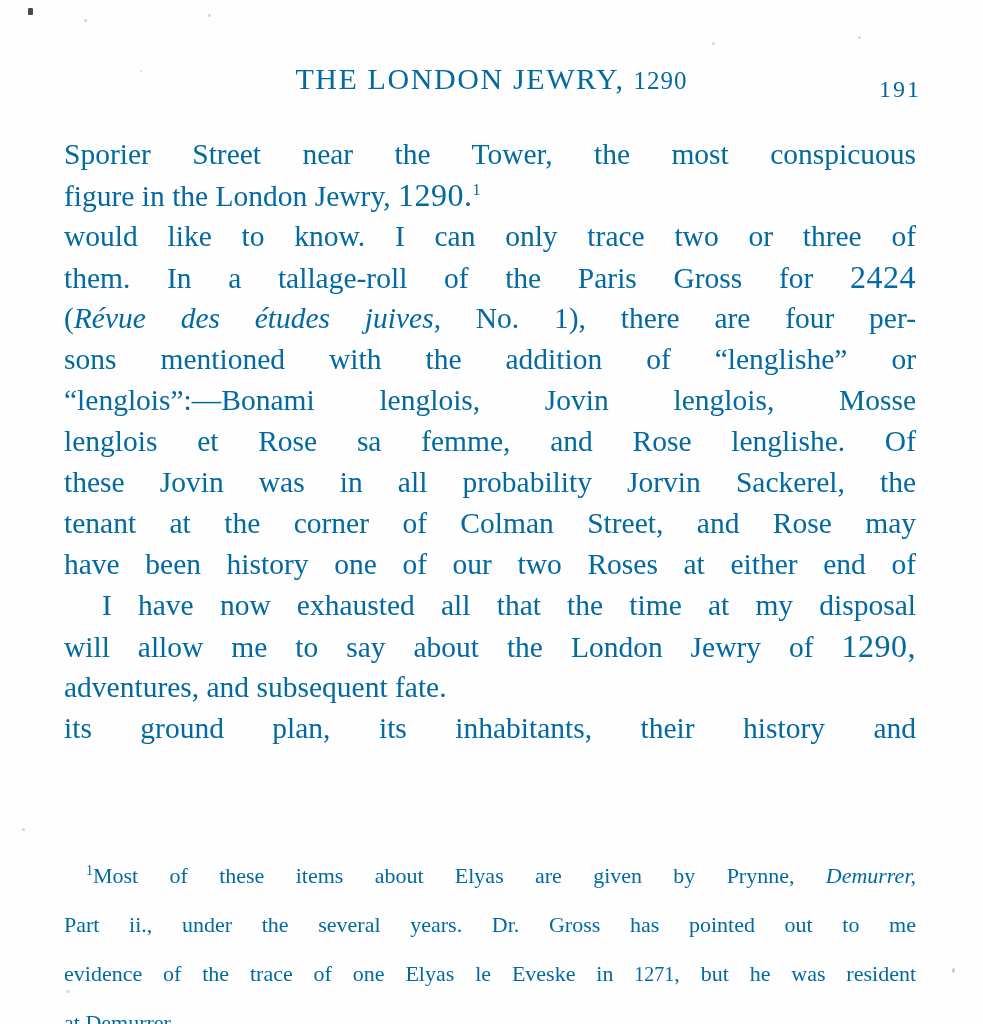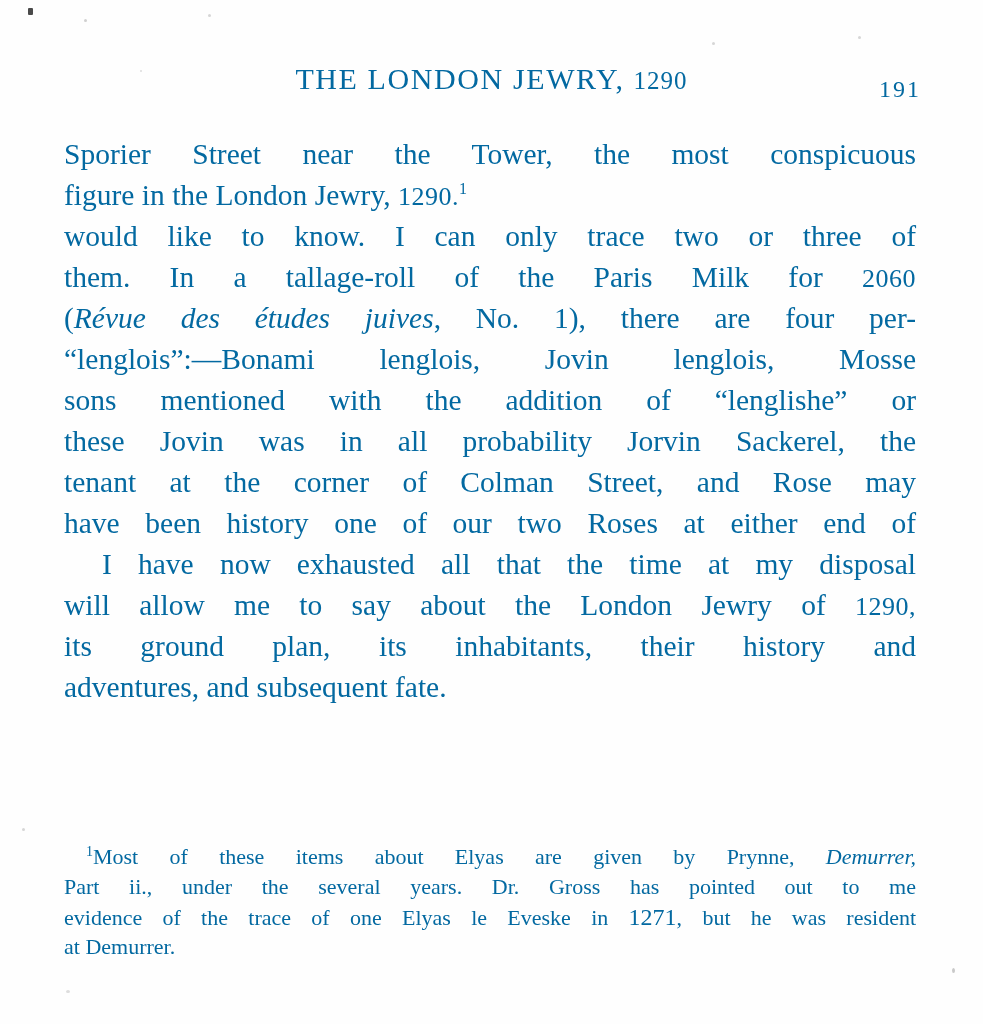--- a/index.html
+++ b/index.html
@@ -79,49 +79,50 @@
     white-space: pre;
     display: block;
   }
   
   .ln.just {
     text-align: justify;
     text-align-last: justify;
     white-space: normal;
   }
   .ln .it { font-style: italic; }
-  .ln .oldstyle { font-size: 26px; letter-spacing: .5px; margin-top: 36px; }
+  .ln .oldstyle { font-size: 32px; letter-spacing: .5px; margin-top: 36px; }
   sup.fnref {
     font-size: 16px;
     vertical-align: super;
     line-height: 0;
   }
   .indent { display: inline-block; width: 38px; }
 
   
   .footnote {
     position: absolute;
     left: 64px;
     top: 842px;
     width: 852px;
   }
   .fn-ln {
     font-size: 22px;
     line-height: 30px;
     height: 30px;
     white-space: pre;
     display: block;
+    margin-top: 19px;
   }
   .fn-ln.just {
     text-align: justify;
     text-align-last: justify;
     white-space: normal;
   }
   .fn-ln .it { font-style: italic; }
-  .fn-ln .oldstyle { font-size: 24px; }
+  .fn-ln .oldstyle { font-size: 20px; }
   .fn-ln .fn-indent { display: inline-block; width: 22px; }
   sup.fnmark {
     font-size: 14px;
     vertical-align: super;
     line-height: 0;
   }
 </style>
 </head>
 <body>
 
@@ -144,34 +145,35 @@
 
   <div class="body-block">
 
     <div>
       <span class="ln just">Sporier Street near the Tower, the most conspicuous</span>
       <span class="ln"><span>figure in the London Jewry, </span><span class="oldstyle">1290.</span><sup class="fnref">1</sup></span>
     </div>
 
     <div>
       <span class="ln just">would like to know.   I can only trace two or three of</span>
-      <span class="ln just"><span>them.   In a tallage-roll of the Paris Milk for </span><span class="oldstyle">2060</span></span>
+      <span class="ln just"><span>them.   In a tallage-roll of the Paris Gross for </span><span class="oldstyle">2424</span></span>
       <span class="ln just"><span>(</span><span class="it">Révue des études juives</span><span>, No. 1), there are four per-</span></span>
+      <span class="ln just">sons mentioned with the addition of “lenglishe” or</span>
       <span class="ln just">“lenglois”:—Bonami lenglois, Jovin lenglois, Mosse</span>
-      <span class="ln just">sons mentioned with the addition of “lenglishe” or</span>
+      <span class="ln just">lenglois et Rose sa femme, and Rose lenglishe.   Of</span>
       <span class="ln just">these Jovin was in all probability Jorvin Sackerel, the</span>
       <span class="ln just">tenant at the corner of Colman Street, and Rose may</span>
       <span class="ln just">have been history one of our two Roses at either end of</span>
     </div>
 
     <div>
       <span class="ln just"><span class="indent"></span><span>I have now exhausted all that the time at my disposal</span></span>
       <span class="ln just"><span>will allow me to say about the London Jewry of </span><span class="oldstyle">1290,</span></span>
+      <span class="ln">adventures, and subsequent fate.</span>
       <span class="ln just">its ground plan, its inhabitants, their history and</span>
-      <span class="ln">adventures, and subsequent fate.</span>
     </div>
 
   </div>
 
   <div class="footnote">
     <span class="fn-ln just"><span class="fn-indent"></span><sup class="fnmark">1</sup><span>Most of these items about Elyas are given by Prynne, </span><span class="it">Demurrer,</span></span>
     <span class="fn-ln just">Part ii., under the several years.   Dr. Gross has pointed out to me</span>
     <span class="fn-ln just"><span>evidence of the trace of one Elyas le Eveske in </span><span class="oldstyle">1271</span><span>, but he was resident</span></span>
     <span class="fn-ln">at Demurrer.</span>
   </div>

